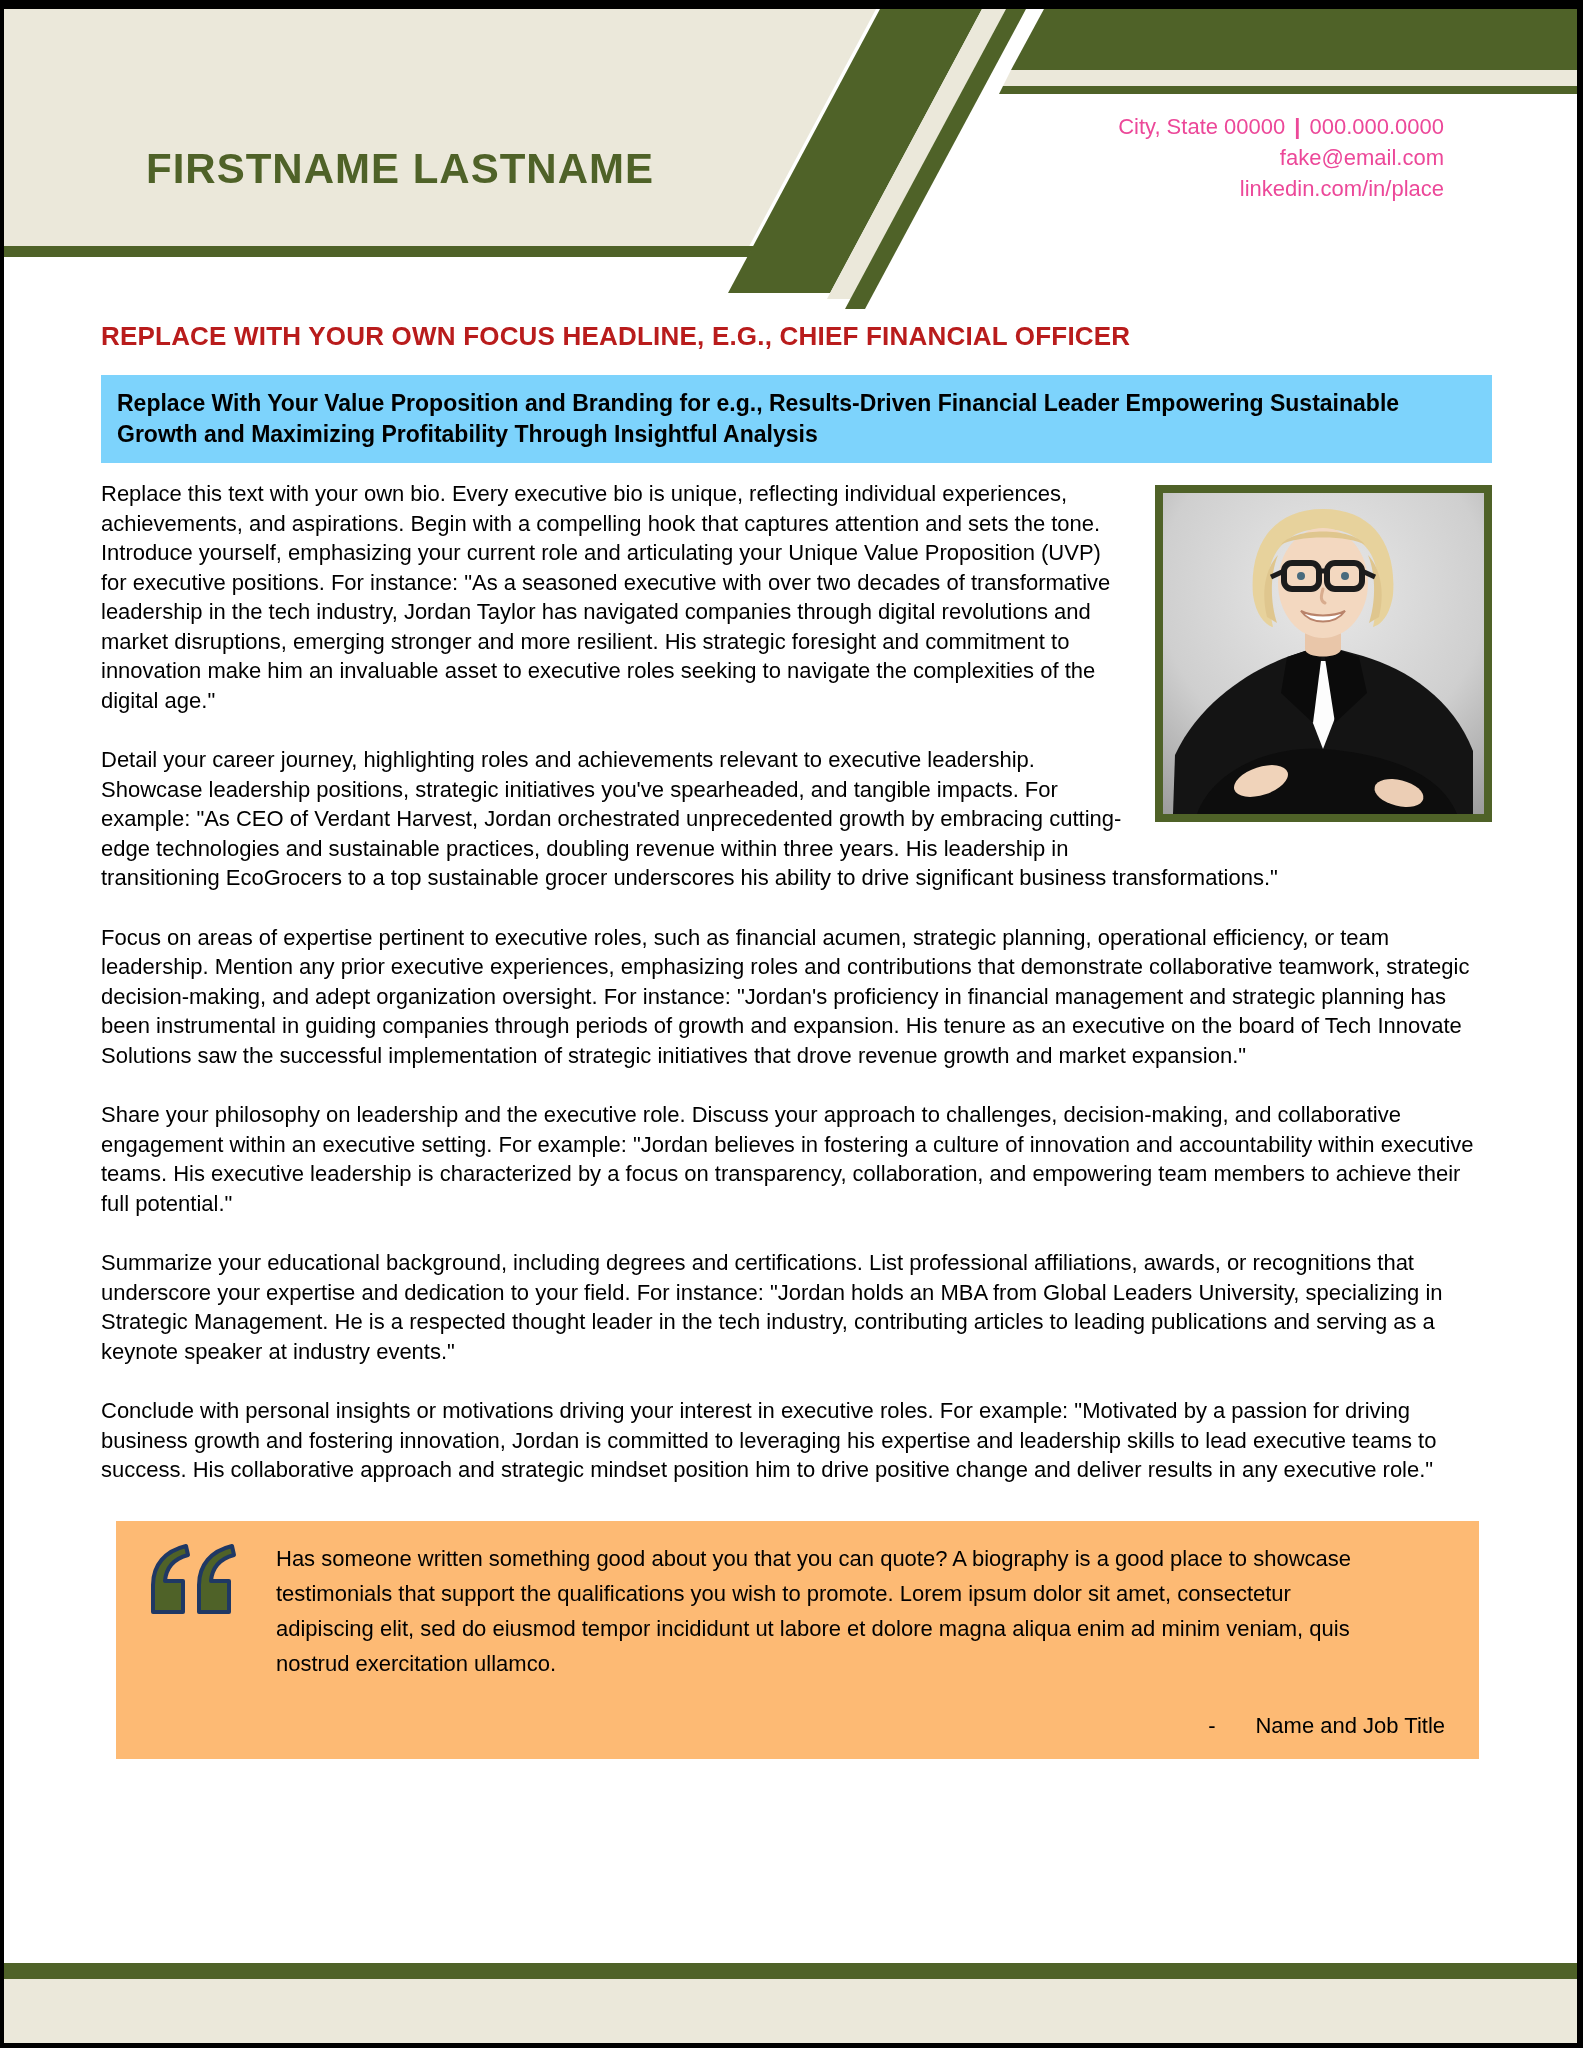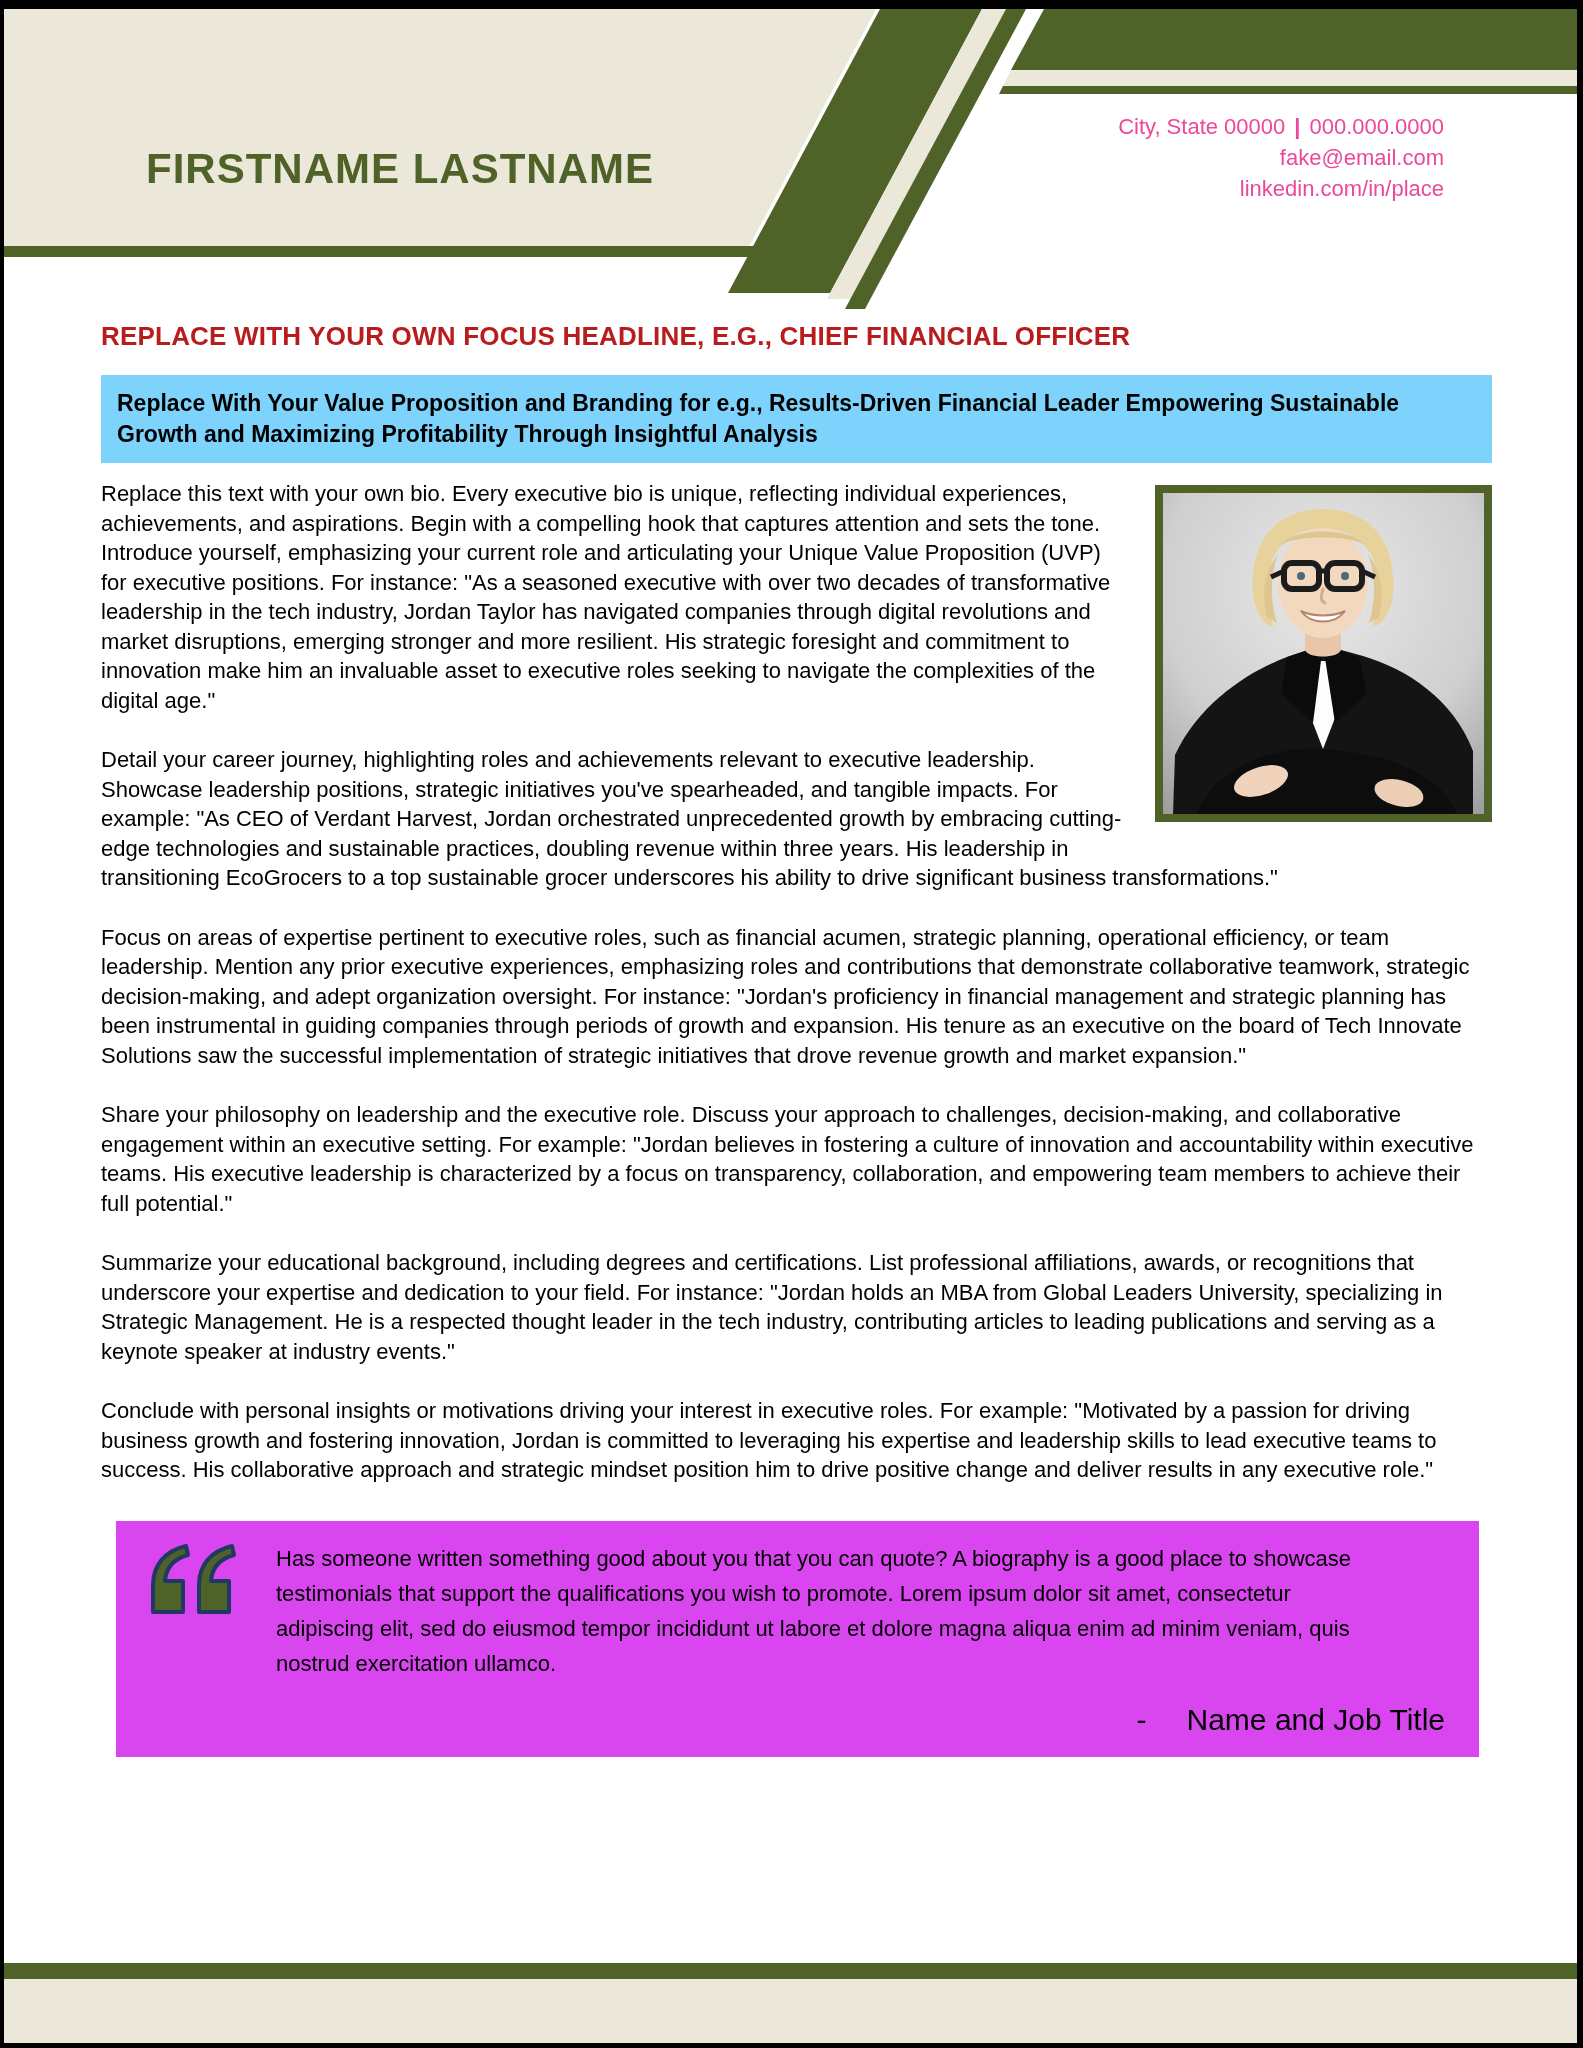--- a/index.html
+++ b/index.html
@@ -12,25 +12,25 @@
   .contact{position:absolute;right:133px;top:102px;text-align:right;font-size:22px;line-height:31px;color:#ec4899;}
   .contact .sep{font-weight:bold;margin:0 9px;}
   .content{padding:0 85px 0 97px;}
   .headline{color:#b91c1c;font-weight:bold;font-size:26px;line-height:34px;margin:10px 0 0 0;letter-spacing:0.2px;}
   .subheadline{color:#4f6228;font-weight:bold;font-size:21px;line-height:28px;letter-spacing:1.3px;margin:16px 0 0 0;}
   .value-box{background:#7dd3fc;margin-top:22px;padding:13px 16px;font-weight:bold;font-size:23px;line-height:31px;}
   .bio{margin-top:16px;font-size:22px;line-height:29.5px;}
   .bio p{margin:15px 0 30px 0;}
   .photo-float{float:right;width:321px;height:321px;border:8px solid #4f6228;margin:6px 0 14px 26px;background:#c9c9c9;}
   .photo-float svg{display:block;}
-  .quote-box{background:#d946ef;margin:36px 13px 0 15px;padding:20px 30px 20px 28px;}
+  .quote-box{background:#fdba74;margin:36px 13px 0 15px;padding:20px 30px 20px 28px;}
   .quote-row{display:flex;align-items:flex-start;}
   .quote-icon{flex:0 0 100px;width:100px;margin:2px 26px 0 6px;}
   .quote-text{flex:1;font-size:22px;line-height:35px;padding-right:58px;}
-  .quote-attribution{text-align:right;font-size:30px;margin-top:22px;padding-right:4px;}
+  .quote-attribution{text-align:right;font-size:22px;margin-top:32px;padding-right:4px;}
   .quote-attribution .dash{display:inline-block;margin-right:40px;}
   .footer-bar{position:absolute;left:0;right:0;bottom:64px;height:16px;background:#4f6228;}
   .footer-band{position:absolute;left:0;right:0;bottom:0;height:64px;background:#ebe8da;}
 </style>
 </head>
 <body>
 
 <div class="page">
 
   <div class="header">

